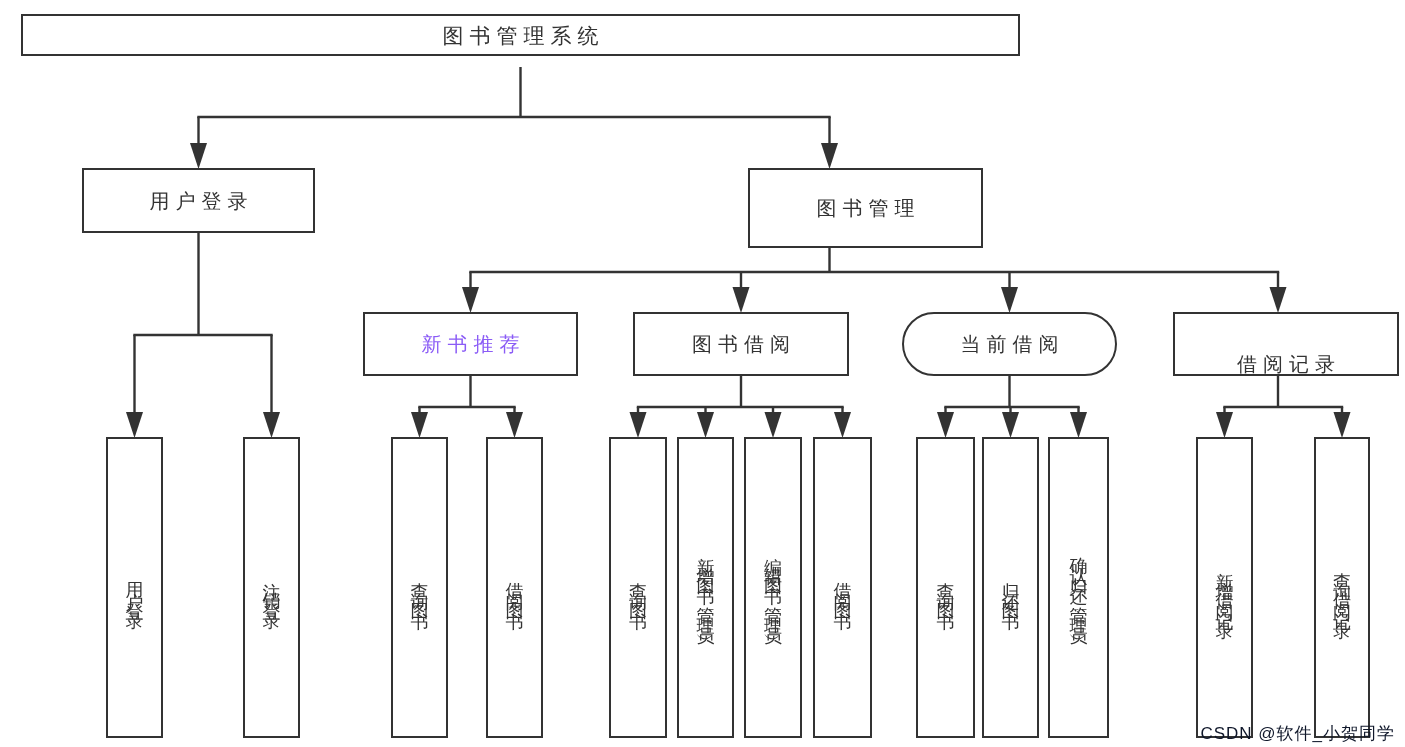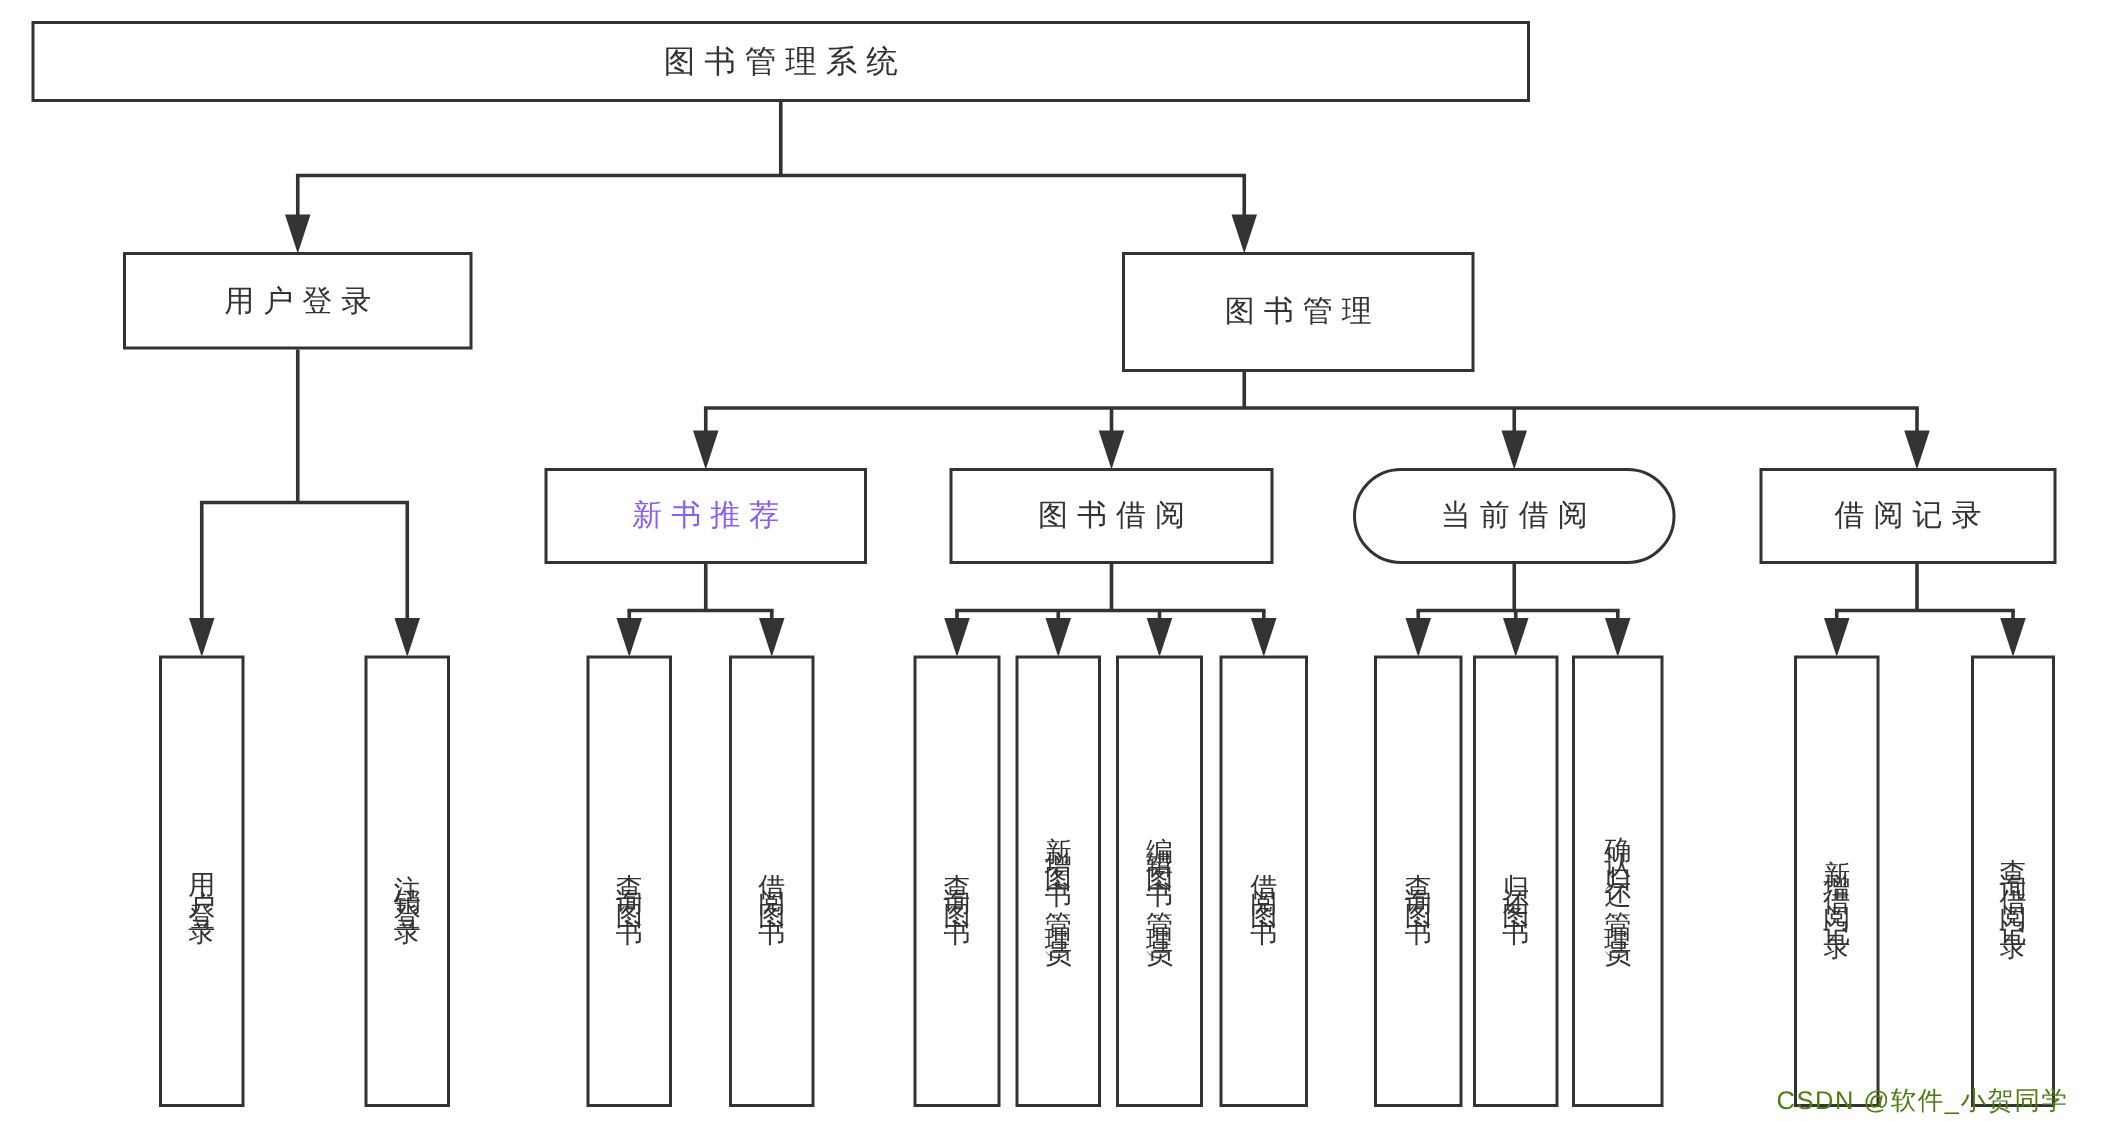--- a/index.html
+++ b/index.html
@@ -38,26 +38,26 @@
   .node.h.root .node-label { font-size: 21px; }
   .node.v .node-label {
     writing-mode: vertical-rl;
     text-orientation: mixed;
     font-size: 18px;
     letter-spacing: 10px;
     line-height: 1;
   }
   .watermark {
     position: absolute;
-    right: 26px;
+    right: 10px;
     bottom: 2px;
     z-index: 3;
     font-size: 17px;
     letter-spacing: 1px;
-    color: #4d7c0f;
+    color: #0f172a;
     white-space: nowrap;
   }
 </style>
 </head>
 <body>
 
 <div id="stage">
   <svg id="connector-layer" viewBox="0 0 1405 747" xmlns="http://www.w3.org/2000/svg">
       <line x1="520.5" y1="67" x2="520.5" y2="117" stroke="#333333" stroke-width="2.4"></line>
       <line x1="197.3" y1="117" x2="830.7" y2="117" stroke="#333333" stroke-width="2.4"></line>
@@ -106,39 +106,39 @@
       <line x1="1078.5" y1="407" x2="1078.5" y2="428" stroke="#333333" stroke-width="2.4"></line>
       <polygon points="1070,412 1087,412 1078.5,438" fill="#333333"></polygon>
       <line x1="1278" y1="375" x2="1278" y2="407" stroke="#333333" stroke-width="2.4"></line>
       <line x1="1223.3" y1="407" x2="1343.2" y2="407" stroke="#333333" stroke-width="2.4"></line>
       <line x1="1224.5" y1="407" x2="1224.5" y2="428" stroke="#333333" stroke-width="2.4"></line>
       <polygon points="1216,412 1233,412 1224.5,438" fill="#333333"></polygon>
       <line x1="1342" y1="407" x2="1342" y2="428" stroke="#333333" stroke-width="2.4"></line>
       <polygon points="1333.5,412 1350.5,412 1342,438" fill="#333333"></polygon>
     </svg>
   <div id="nodes-layer">
-      <div class="node h root" style="left: 21px; top: 14px; width: 999px; height: 54px; border-color: rgb(51, 51, 51);">
+      <div class="node h root" style="left: 21px; top: 14px; width: 999px; height: 42px; border-color: rgb(51, 51, 51);">
         <span class="node-label" style="color: rgb(51, 51, 51);">图书管理系统</span>
       </div>
       <div class="node h" style="left: 82px; top: 168px; width: 233px; height: 65px; border-color: rgb(51, 51, 51);">
         <span class="node-label" style="color: rgb(51, 51, 51);">用户登录</span>
       </div>
       <div class="node h" style="left: 748px; top: 168px; width: 235px; height: 80px; border-color: rgb(51, 51, 51);">
         <span class="node-label" style="color: rgb(51, 51, 51);">图书管理</span>
       </div>
       <div class="node h" style="left: 363px; top: 312px; width: 215px; height: 64px; border-color: rgb(51, 51, 51);">
         <span class="node-label" style="color: #8b5cf6;">新书推荐</span>
       </div>
       <div class="node h" style="left: 633px; top: 312px; width: 216px; height: 64px; border-color: rgb(51, 51, 51);">
         <span class="node-label" style="color: rgb(51, 51, 51);">图书借阅</span>
       </div>
       <div class="node h" style="left: 902px; top: 312px; width: 215px; height: 64px; border-color: rgb(51, 51, 51); border-radius: 32px;">
         <span class="node-label" style="color: rgb(51, 51, 51);">当前借阅</span>
       </div>
-      <div class="node h" style="left: 1173px; top: 312px; width: 198px; height: 64px; border-color: rgb(51, 51, 51);">
+      <div class="node h" style="left: 1173px; top: 312px; width: 226px; height: 64px; border-color: rgb(51, 51, 51); align-items: flex-end;">
         <span class="node-label" style="color: rgb(51, 51, 51);">借阅记录</span>
       </div>
       <div class="node v" style="left: 106px; top: 437px; width: 57px; height: 301px; border-color: rgb(51, 51, 51);">
         <span class="node-label" style="color: rgb(51, 51, 51);">用户登录</span>
       </div>
       <div class="node v" style="left: 243px; top: 437px; width: 57px; height: 301px; border-color: rgb(51, 51, 51);">
         <span class="node-label" style="color: rgb(51, 51, 51);">注销登录</span>
       </div>
       <div class="node v" style="left: 391px; top: 437px; width: 57px; height: 301px; border-color: rgb(51, 51, 51);">
         <span class="node-label" style="color: rgb(51, 51, 51);">查询图书</span>

